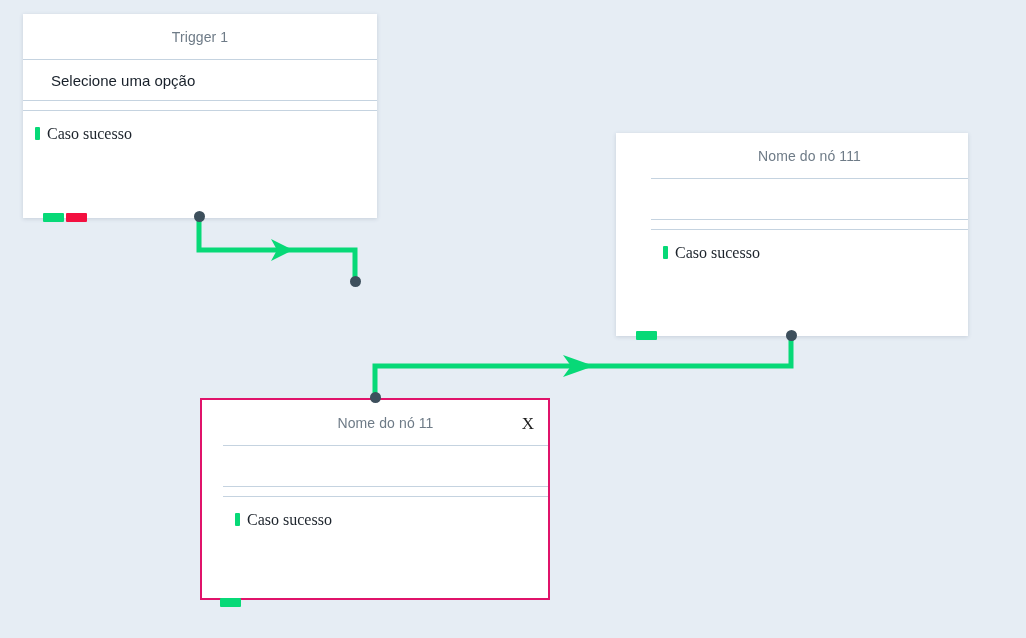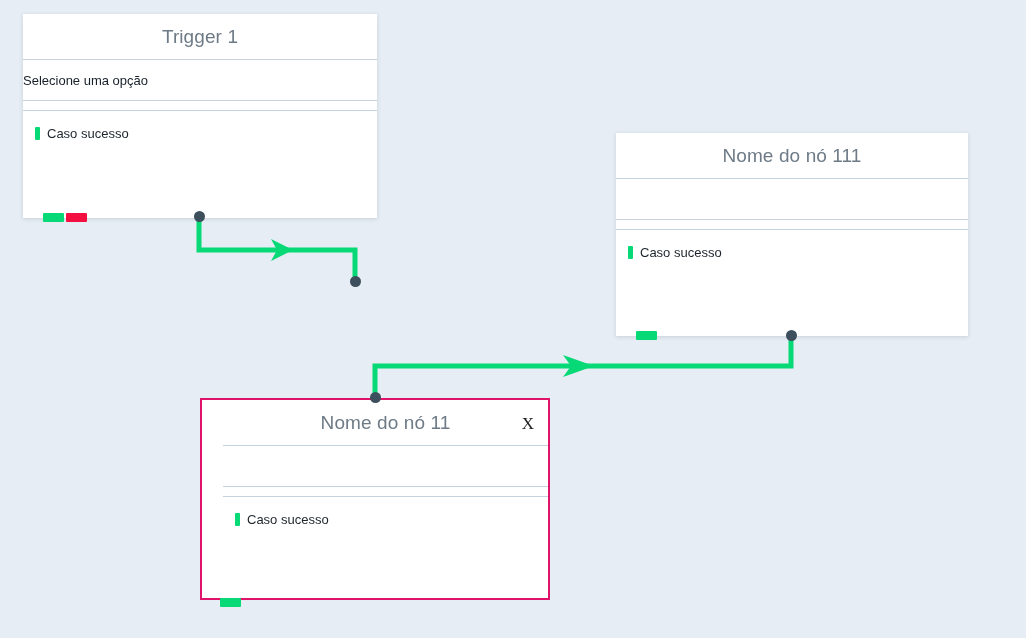--- a/index.html
+++ b/index.html
@@ -26,21 +26,21 @@
   }
   .node-header{
     position:relative;
     height:45px;
     display:flex;
     align-items:center;
     justify-content:center;
     border-bottom:1px solid #c5d3e0;
   }
   .node-title{
-    font-size:19px;
+    font-size:14px;
     color:#6e7b87;
     letter-spacing:.1px;
     line-height:1;
   }
   .close-btn{
     position:absolute;
     right:11px;
     top:50%;
     transform:translateY(-50%);
     font-size:17px;
@@ -49,46 +49,47 @@
     line-height:1;
     cursor:pointer;
     padding:0 3px;
     background:none;border:none;
   }
   .node-body{
     border-bottom:1px solid #c5d3e0;
     box-sizing:border-box;
   }
   .node-body .body-text{
-    font-size:13px;
+    font-size:15px;
     color:#18202a;
-    padding:0 0;
+    padding:0 28px;
     line-height:41px;
     white-space:nowrap;
   }
   .node-sep{
     height:9px;
     border-bottom:1px solid #c5d3e0;
   }
   .outputs{padding:10px 0 0 12px;}
   .output-row{
     display:flex;
     align-items:center;
     height:25px;
   }
   .output-swatch{
     width:5px;height:13px;
     border-radius:1px;
     margin-right:7px;
     flex:0 0 auto;
   }
   .output-label{
-    font-size:13px;
+    font-size:16px;
     color:#1d242c;
     line-height:1;
+    font-family:Liberation Serif, serif;
   }
 
   
   .tab{
     position:absolute;
     height:9px;
     width:21px;
     border-radius:1px;
   }
 
@@ -155,21 +156,21 @@
       </div>
     </div>
   </div>
 
   <div class="tab" style="left:43px;top:213px;background:#07d977;"></div>
   <div class="tab" style="left:66px;top:213px;background:#f31040;"></div>
   <div class="handle" style="left:194px;top:211px;"></div>
 
   <div class="handle" style="left:350px;top:276px;"></div>
 
-  <div class="node" style="left:616px;top:133px;width:352px;height:203px;">
+  <div class="node" style="left:616px;top:133px;width:352px;height:203px;padding-left:35px;">
     <div class="node-header">
       <span class="node-title">Nome do nó 111</span>
     </div>
     <div class="node-body" style="height:41px;">
       <div class="body-text"></div>
     </div>
     <div class="node-sep"></div>
     <div class="outputs">
       <div class="output-row">
         <span class="output-swatch" style="background:#07d977"></span>

